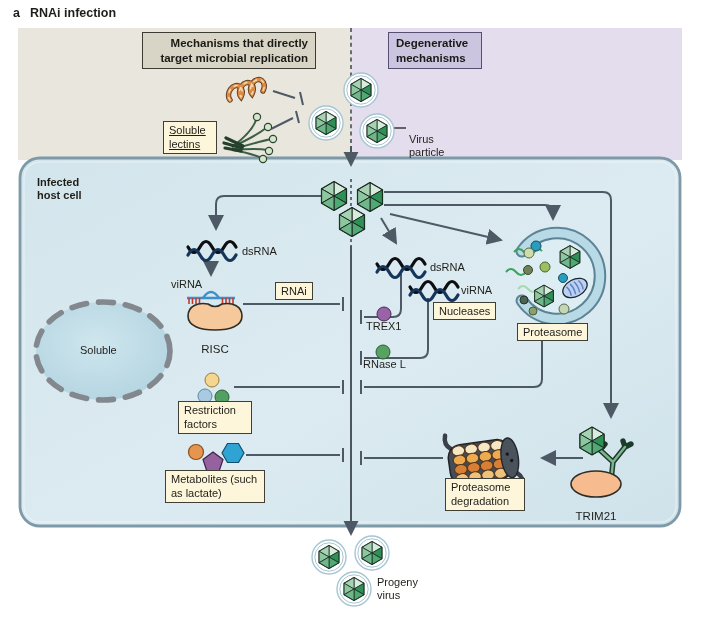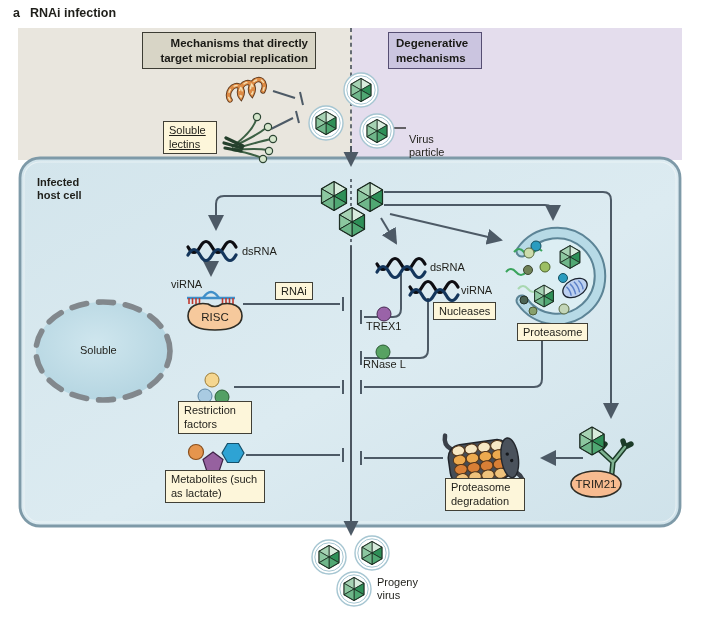--- a/index.html
+++ b/index.html
@@ -7,21 +7,21 @@
          font-family:"Liberation Sans",sans-serif;overflow:hidden;}
   svg{position:absolute;left:0;top:0;}
   .lbl{position:absolute;font-size:11px;line-height:1.22;color:#1f1f1a;white-space:normal;}
   .bold{font-weight:bold;}
   .ybox{position:absolute;background:#fdf6da;border:1.4px solid #403f36;
         padding:1px 5px;font-size:11px;line-height:1.3;color:#1f1f1a;}
   .hdrL{position:absolute;background:#d8d5c6;border:1.5px solid #3c3c33;
         padding:3px 7px;font-size:11.5px;font-weight:bold;line-height:1.28;color:#191915;}
   .hdrR{position:absolute;background:#cbc5e0;border:1.5px solid #564e73;
         padding:3px 7px;font-size:11.5px;font-weight:bold;line-height:1.28;color:#191915;}
-  .ctr{text-align:center;}
+  .ctr{text-align:center;margin-top:32px;}
 </style>
 </head>
 <body>
 
 <div class="stage">
 
 <svg width="702" height="617" viewBox="0 0 702 617">
   <defs>
     <linearGradient id="cellG" x1="0" y1="0" x2="1" y2="1">
       <stop offset="0" stop-color="#d3e5ec"></stop>

